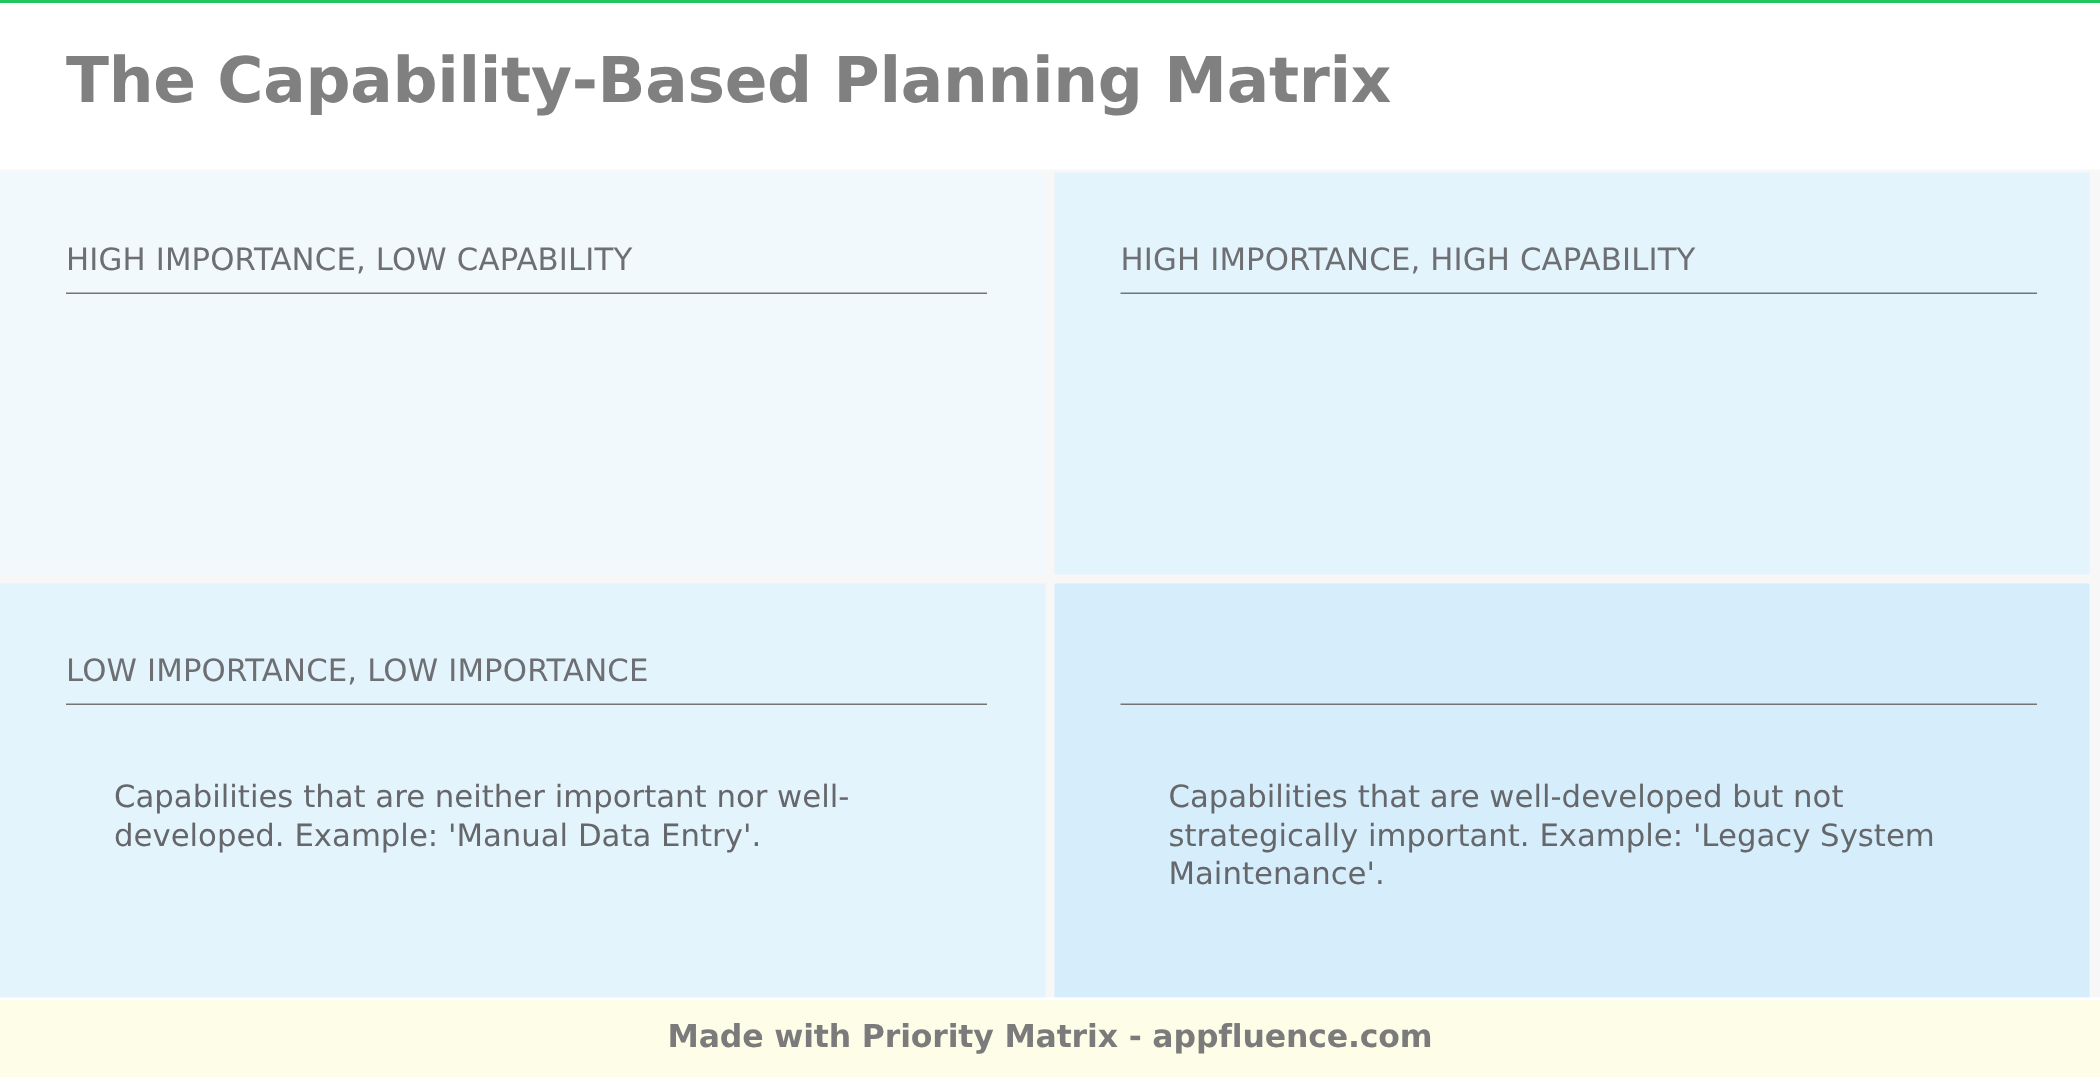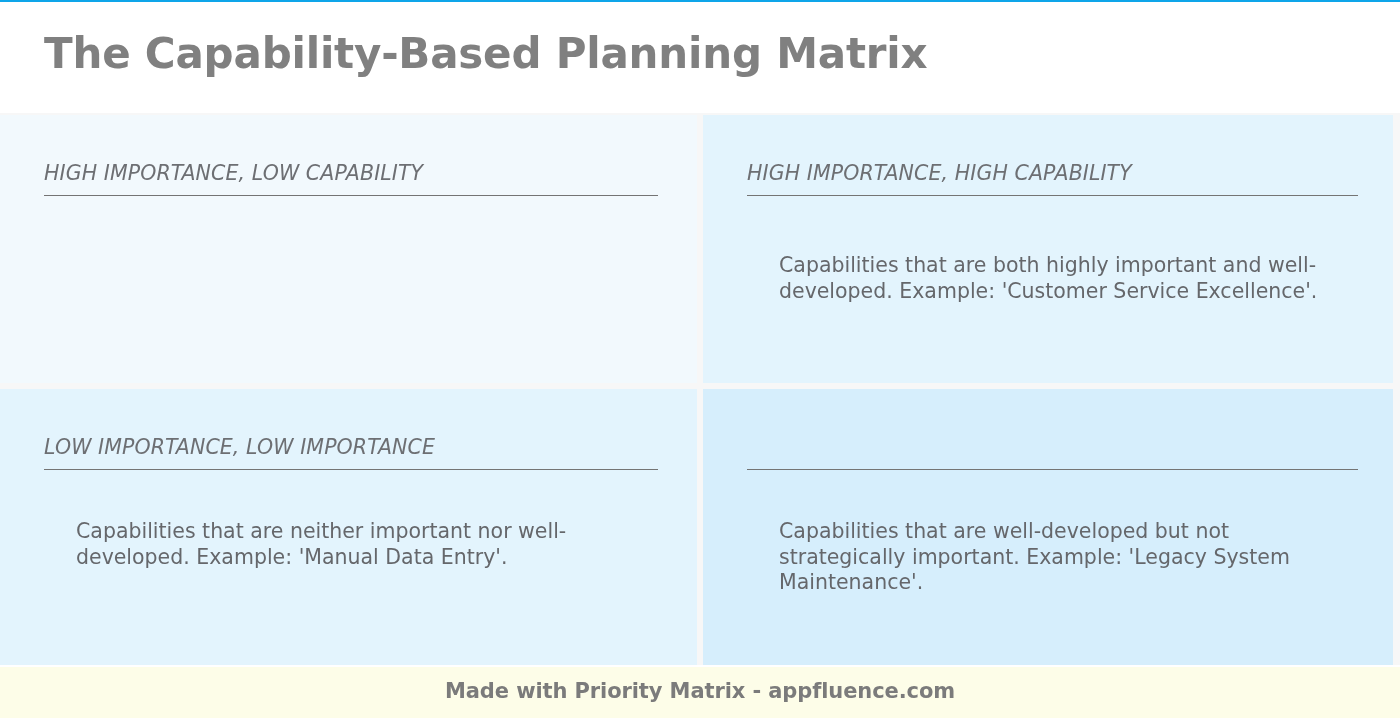--- a/index.html
+++ b/index.html
@@ -11,21 +11,21 @@
     height: 718px;
     background: #ffffff;
     font-family: "DejaVu Sans", sans-serif;
     overflow: hidden;
   }
   #page {
     position: relative;
     width: 1400px;
     height: 718px;
     box-sizing: border-box;
-    border-top: 2px solid #0ea5e9;
+    border-top: 2px solid #22c55e;
     background: #f7f7f7;
   }
 
   
   .header-band {
     position: absolute;
     left: 0;
     top: 0;
     width: 1400px;
     height: 111px;
@@ -69,21 +69,20 @@
     position: absolute;
     left: 44px;
     top: 46px;
     margin: 0;
     font-family: "DejaVu Sans", sans-serif;
     font-size: 20.5px;
     font-weight: normal;
     color: #6d6f73;
     letter-spacing: 0.1px;
     white-space: nowrap;
-    font-style: italic;
   }
   .q-rule {
     position: absolute;
     left: 44px;
     top: 80px;
     height: 0;
     border-top: 1.6px solid #747474;
   }
   .q-tl .q-rule, .q-bl .q-rule { width: 614px; }
   .q-tr .q-rule, .q-br .q-rule { width: 611px; }
@@ -147,21 +146,20 @@
   <div class="matrix">
 
     <div class="quadrant q-tl">
       <h2 class="q-header">HIGH IMPORTANCE, LOW CAPABILITY</h2>
       <div class="q-rule"></div>
     </div>
 
     <div class="quadrant q-tr">
       <h2 class="q-header">HIGH IMPORTANCE, HIGH CAPABILITY</h2>
       <div class="q-rule"></div>
-      <p class="q-body">Capabilities that are both highly important and well-developed. Example: 'Customer Service Excellence'.</p>
     </div>
 
     <div class="quadrant q-bl">
       <h2 class="q-header">LOW IMPORTANCE, LOW IMPORTANCE</h2>
       <div class="q-rule"></div>
       <p class="q-body">Capabilities that are neither important nor well-developed. Example: 'Manual Data Entry'.</p>
     </div>
 
     <div class="quadrant q-br">
       <div class="q-rule"></div>

